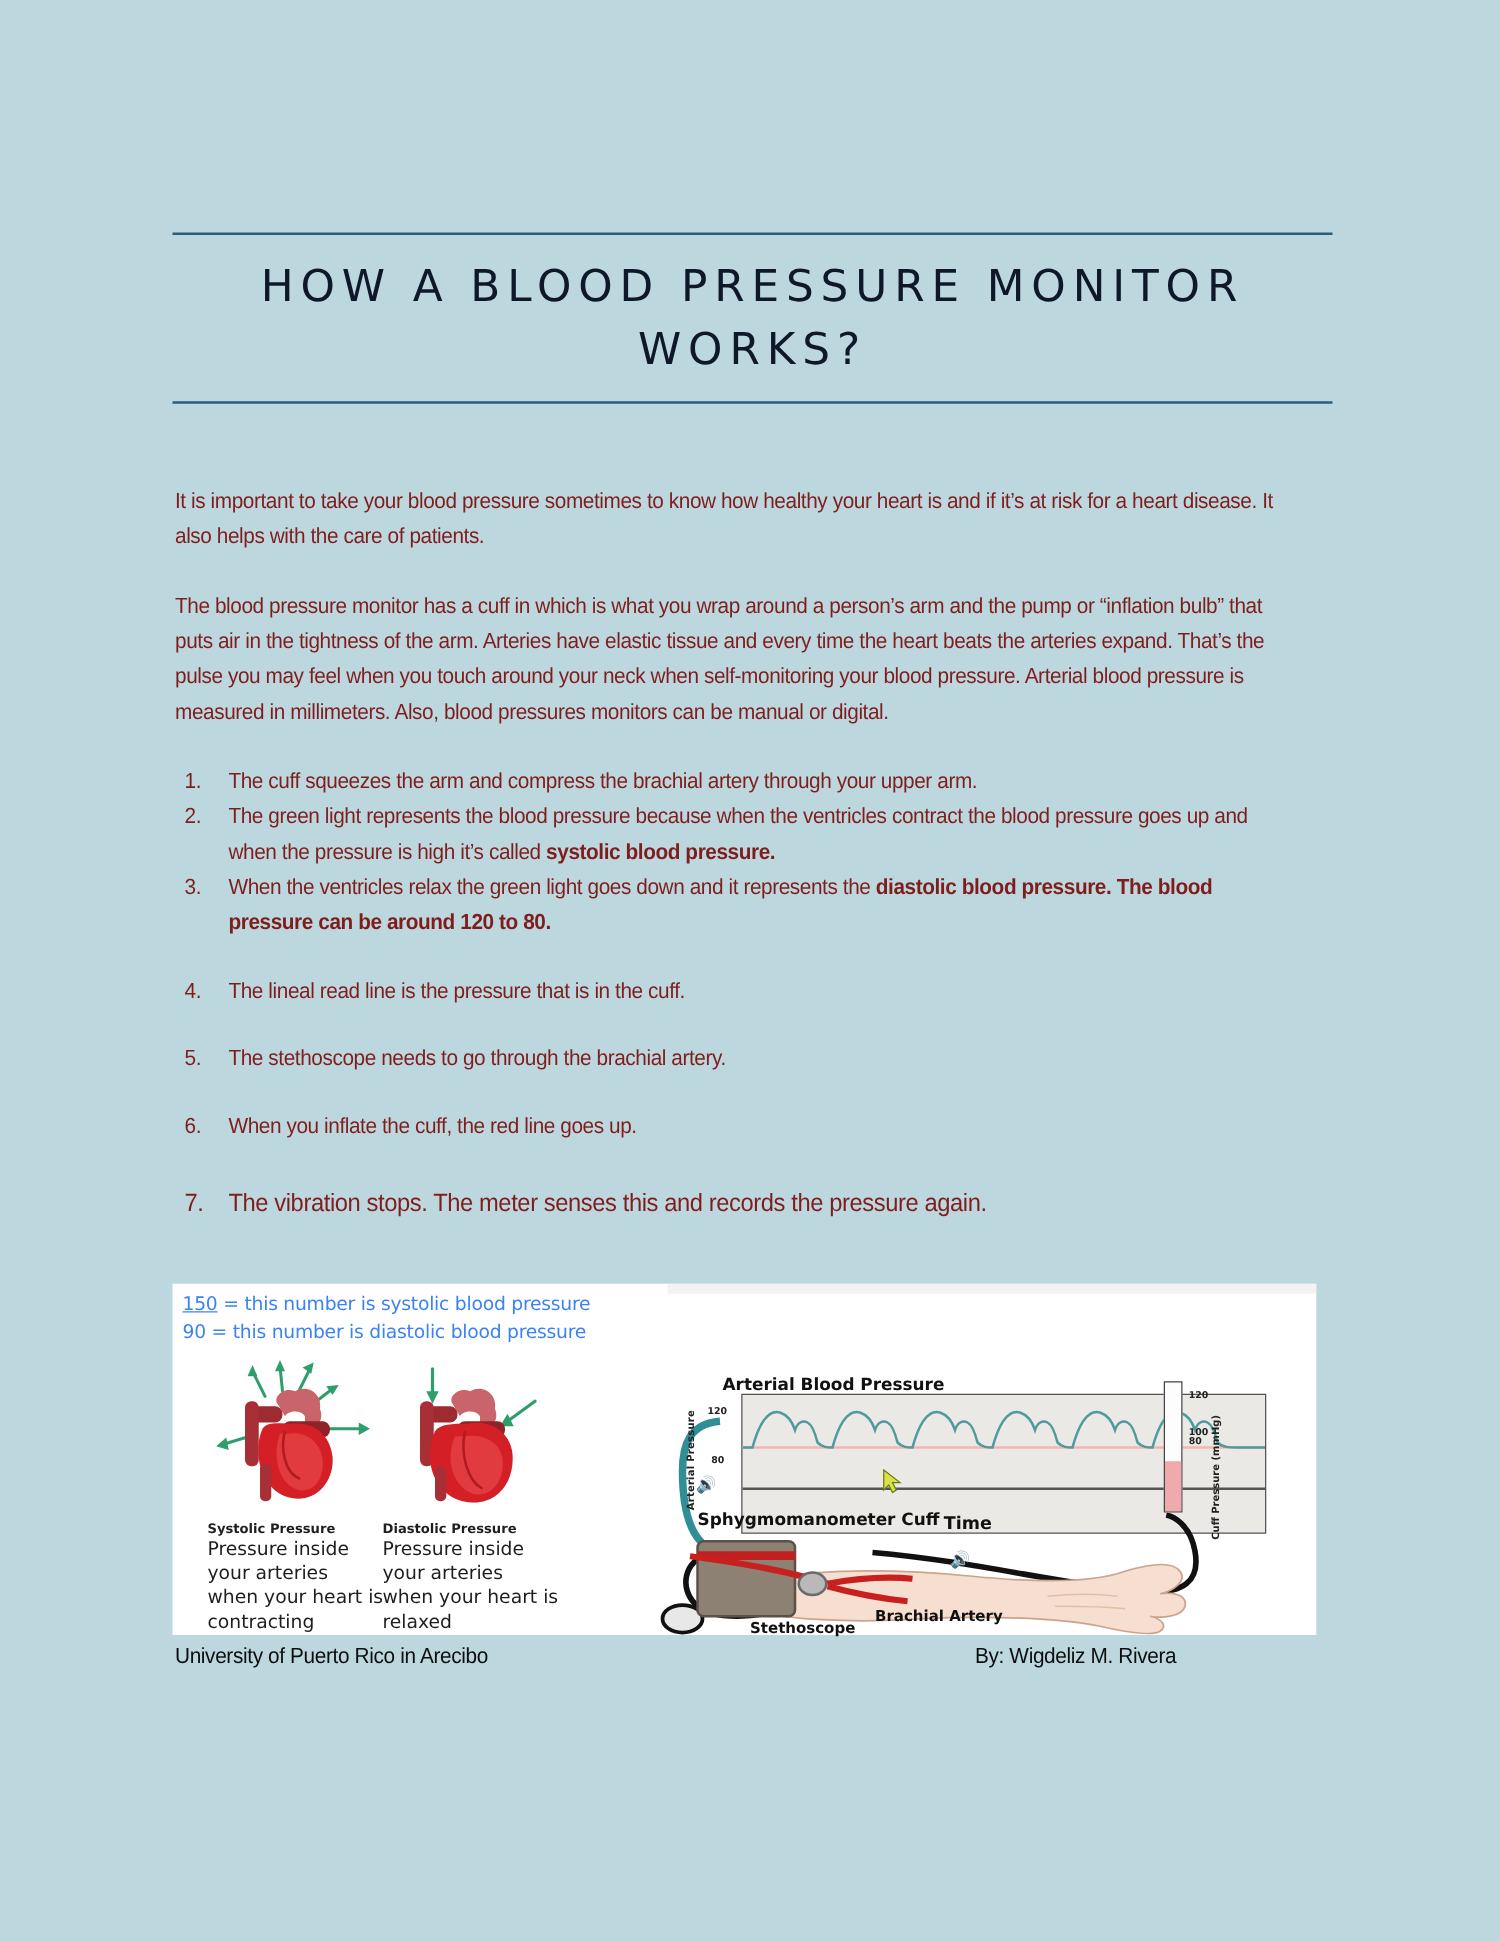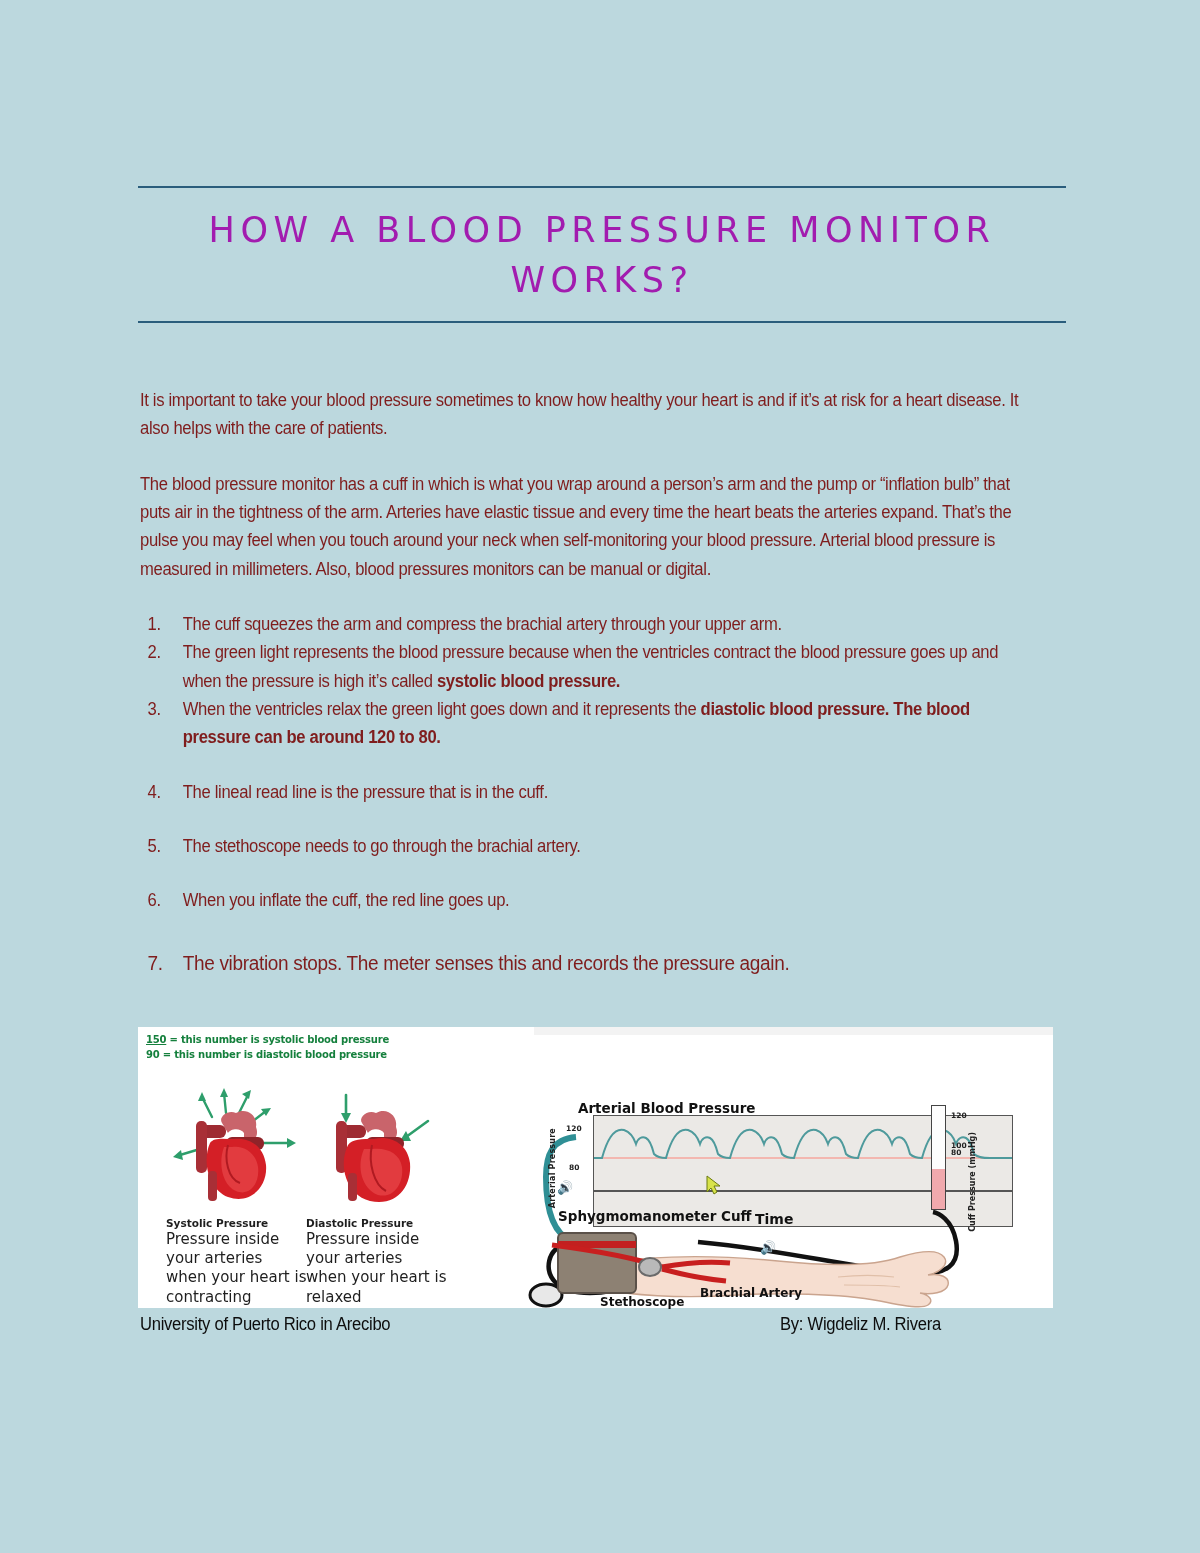--- a/index.html
+++ b/index.html
@@ -34,21 +34,21 @@
     width: 100%;
   }
   .rule.top { margin-bottom: 0; }
   .rule.bottom { margin-top: 0; }
 
   .doc-title {
     font-family: "DejaVu Sans", sans-serif;
     font-size: 35px;
     font-weight: 400;
     letter-spacing: 5.5px;
-    color: #a21caf;
+    color: #0f172a;
     text-align: center;
     line-height: 1.42;
     padding: 18px 0 16px 0;
     margin: 0;
   }
 
   
   .body-area {
     position: absolute;
     left: 140px;
@@ -108,23 +108,23 @@
     background: #ffffff;
     overflow: hidden;
   }
   .fig-inner { position: absolute; inset: 0; }
 
   .fig-caption-lines {
     position: absolute;
     left: 8px;
     top: 6px;
     font-family: "DejaVu Sans", sans-serif;
-    font-size: 10px;
-    font-weight: bold;
-    color: #15803d;
+    font-size: 15px;
+    font-weight: normal;
+    color: #3b82f6;
     line-height: 1.45;
     letter-spacing: -0.2px;
   }
   .fig-caption-lines .num-sys { text-decoration: underline; }
 
   
   .panel-right-bg {
     position: absolute;
     left: 396px; top: 0; right: 0; bottom: 0;
     background: #ffffff;

